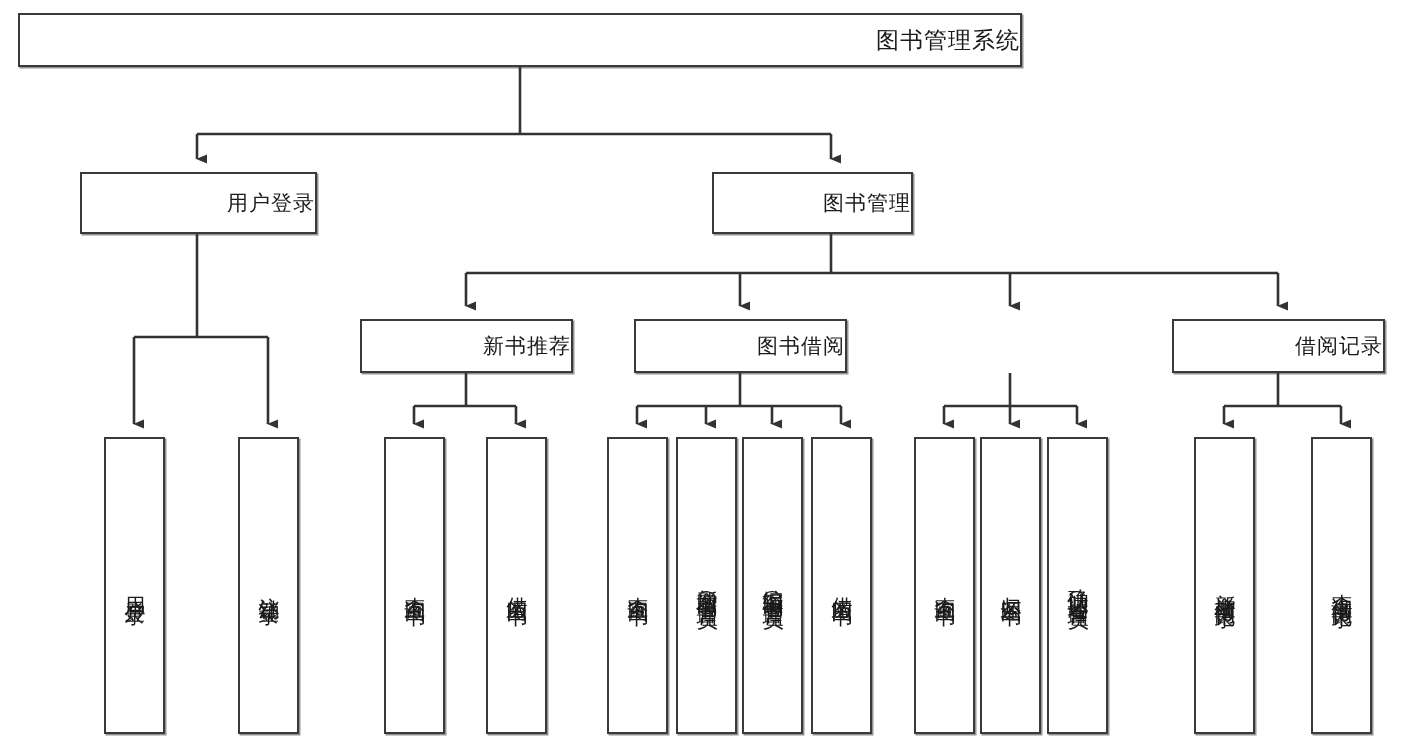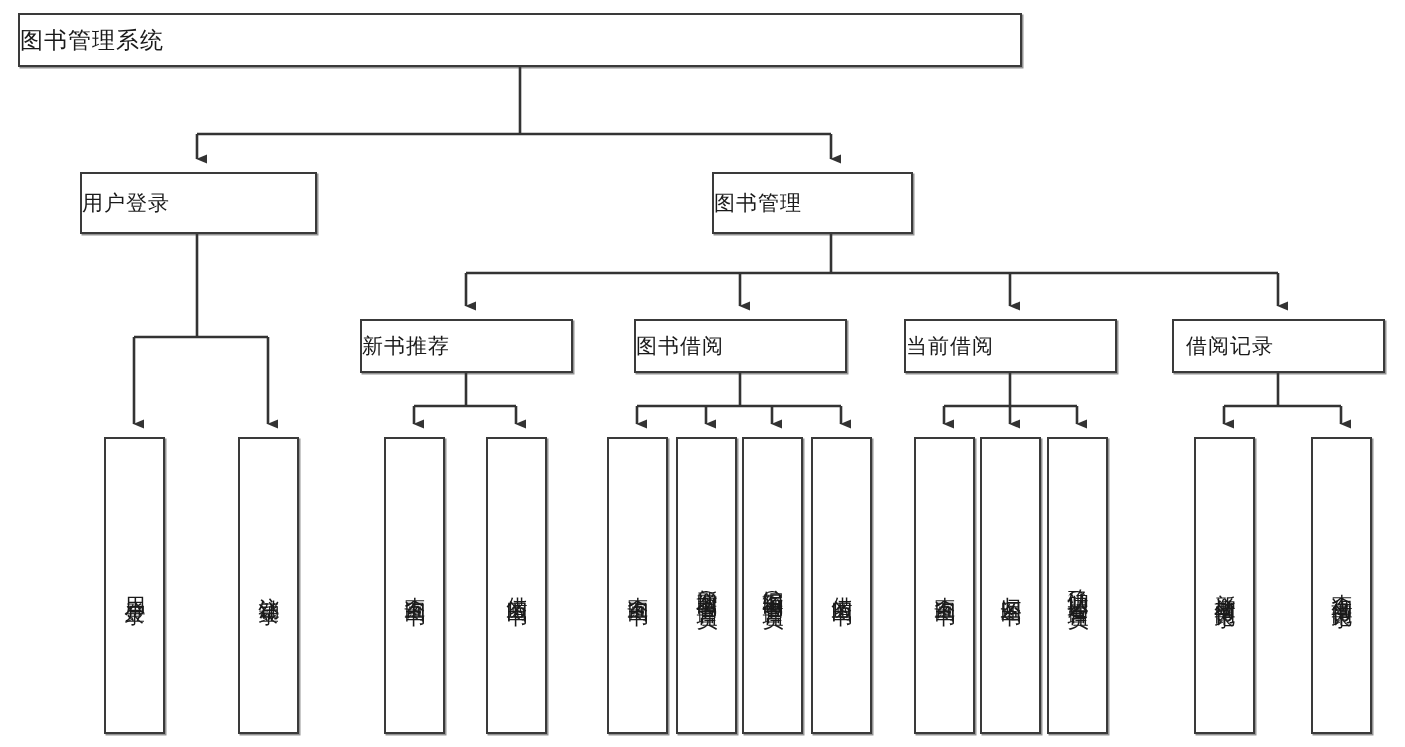--- a/index.html
+++ b/index.html
@@ -26,21 +26,21 @@
     height: 747px;
     pointer-events: none;
   }
   .node-box {
     position: absolute;
     box-sizing: border-box;
     border: 2px solid #3a3a3a;
     background: #ffffff;
     display: flex;
     align-items: center;
-    justify-content: flex-start;
+    justify-content: flex-end;
     box-shadow: 1.5px 1.5px 0 0 rgba(60,60,60,0.55);
   }
   .node-label {
     color: #1a1a1a;
     line-height: 1.05;
     text-align: center;
     white-space: pre;
   }
   .node-root .node-label {
     font-size: 23px;
@@ -137,23 +137,20 @@
   <div class="node-box node-l2" style="left:712px; top:172px; width:201px; height:62px;">
     <span class="node-label">图书管理</span>
   </div>
 
   <div class="node-box node-l2" style="left:360px; top:319px; width:213px; height:54px;">
     <span class="node-label">新书推荐</span>
   </div>
   <div class="node-box node-l2" style="left:634px; top:319px; width:213px; height:54px;">
     <span class="node-label">图书借阅</span>
   </div>
-  <div class="node-box node-l2" style="left:904px; top:319px; width:213px; height:54px;">
-    <span class="node-label">当前借阅</span>
-  </div>
   <div class="node-box node-l2" style="left:1172px; top:319px; width:213px; height:54px;padding-left:12px;">
     <span class="node-label">借阅记录</span>
   </div>
 
   <div class="node-box node-leaf" style="left:104px; top:437px; width:61px; height:297px;">
     <span class="node-label">用户登录</span>
   </div>
   <div class="node-box node-leaf" style="left:238px; top:437px; width:61px; height:297px;">
     <span class="node-label">注销登录</span>
   </div>

